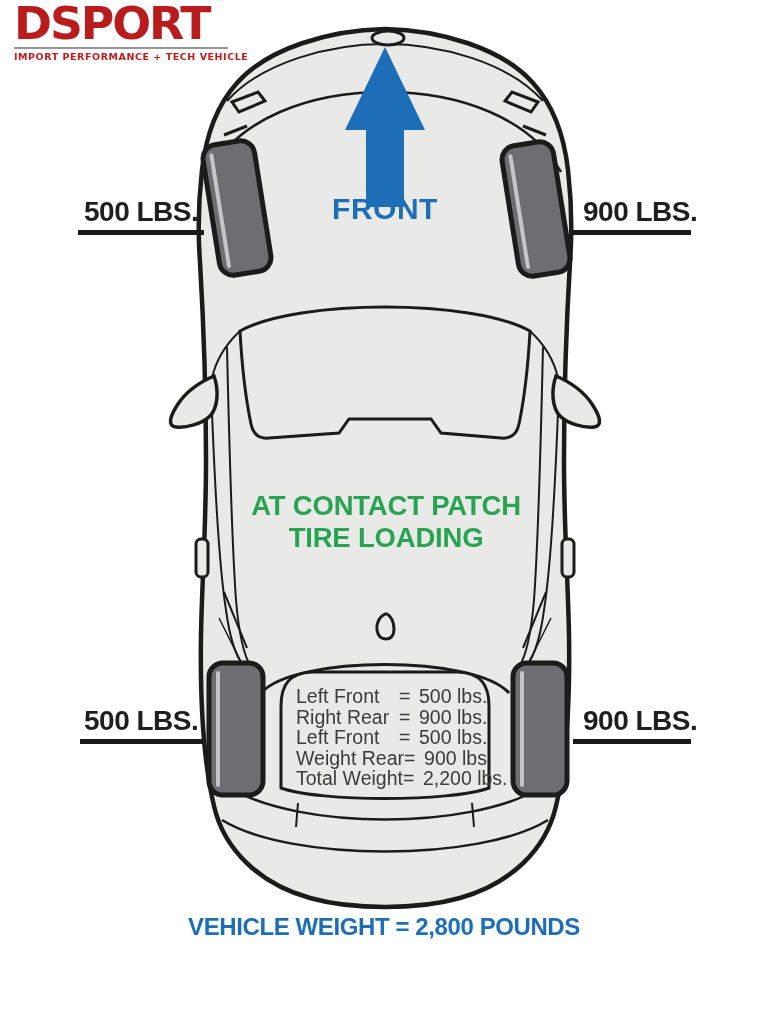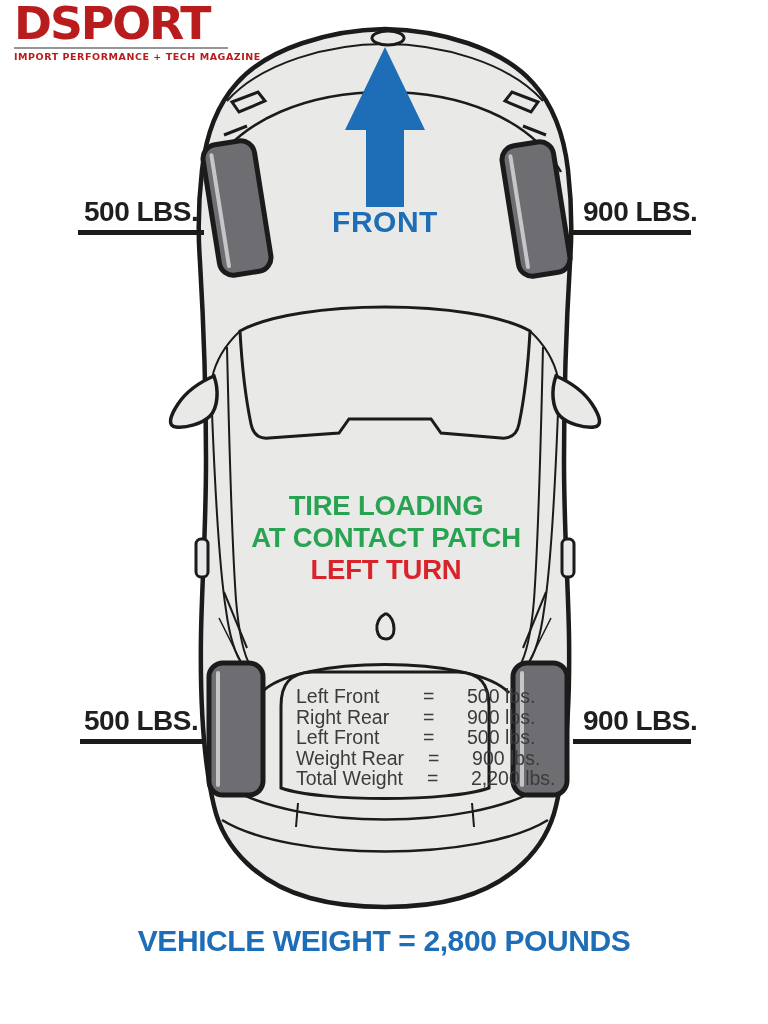--- a/index.html
+++ b/index.html
@@ -13,39 +13,39 @@
                line-height:44px;letter-spacing:-2px;transform:scaleX(1.04);transform-origin:left;}
   #logo .tagline{font-family:"DejaVu Sans",sans-serif;font-weight:bold;font-size:9.5px;
                  letter-spacing:0.55px;border-top:2px solid #969696;padding-top:2px;margin-top:1px;
                  width:214px;white-space:nowrap;}
 
   
   .weight-label{font-weight:bold;font-size:28px;color:#1f1f1f;letter-spacing:-0.5px;white-space:nowrap;}
   .lead-line{height:5px;background:#1b1b1b;}
 
   
-  #front-label{left:385px;top:205px;transform:translateX(-50%);
+  #front-label{left:385px;top:192px;transform:translateX(-50%);
                font-weight:bold;font-size:30px;color:#1d6db7;letter-spacing:0.5px;}
 
   
   #caption{left:386px;top:490px;transform:translateX(-50%);text-align:center;
            font-weight:bold;font-size:27.5px;line-height:32px;letter-spacing:-0.2px;white-space:nowrap;}
   #caption .green{color:#27a351;}
   #caption .red{color:#d8232a;}
 
   
   #weight-table{left:296px;top:686px;font-size:19.5px;line-height:20.5px;color:#3b3b3b;}
-  #weight-table .row{display:flex;white-space:nowrap;gap:24px;}
+  #weight-table .row{display:flex;white-space:nowrap;}
   #weight-table .lbl{min-width:103px;}
   #weight-table .eq{width:20px;}
 
   
   #summary{left:384px;top:911px;transform:translateX(-50%);text-align:center;
-           font-weight:bold;font-size:30px;line-height:31.5px;color:#1d6db7;
-           letter-spacing:-0.4px;white-space:nowrap;margin-top:14px;}
+           font-weight:bold;font-size:24px;line-height:31.5px;color:#1d6db7;
+           letter-spacing:-0.4px;white-space:nowrap;}
 
   svg{position:absolute;left:0;top:0;}
 </style>
 </head>
 <body>
 
 <svg width="768" height="1024" viewBox="0 0 768 1024">
 
   <path d="M 385 29
            C 330 30 268 48 237 83
@@ -131,41 +131,40 @@
   <g>
     <rect x="513" y="663" width="54" height="132" rx="14" fill="#6e6d72" stroke="#1b1b1b" stroke-width="5"></rect>
     <path d="M 522 673 L 522 785" fill="none" stroke="#c6c6c8" stroke-width="4" stroke-linecap="round"></path>
   </g>
 
   <path d="M 385 47 L 425 130 L 404 130 L 404 207 L 366 207 L 366 130 L 345 130 Z" fill="#1d6db7"></path>
 </svg>
 
 <div id="logo" class="abs">
   <div class="title">DSPORT</div>
-  <div class="tagline">IMPORT PERFORMANCE + TECH MAGAZINE</div>
+  <div class="tagline">IMPORT PERFORMANCE + TECH VEHICLE</div>
 </div>
 
 <div id="front-label" class="abs">FRONT</div>
 
 <div class="abs weight-label" style="left:84px;top:196px;">500 LBS.</div>
 <div class="abs lead-line" style="left:78px;top:230px;width:126px;"></div>
 
 <div class="abs weight-label" style="left:583px;top:196px;">900 LBS.</div>
 <div class="abs lead-line" style="left:573px;top:230px;width:118px;"></div>
 
 <div class="abs weight-label" style="left:84px;top:705px;">500 LBS.</div>
 <div class="abs lead-line" style="left:80px;top:739px;width:124px;"></div>
 
 <div class="abs weight-label" style="left:583px;top:705px;">900 LBS.</div>
 <div class="abs lead-line" style="left:573px;top:739px;width:118px;"></div>
 
 <div id="caption" class="abs">
+  <div class="green">AT CONTACT PATCH</div>
   <div class="green">TIRE LOADING</div>
-  <div class="green">AT CONTACT PATCH</div>
-  <div class="red">LEFT TURN</div>
 </div>
 
 <div id="weight-table" class="abs">
   <div class="row">
     <span class="lbl">Left Front</span>
     <span class="eq">=</span>
     <span class="val">500 lbs.</span>
   </div>
   <div class="row">
     <span class="lbl">Right Rear</span>

